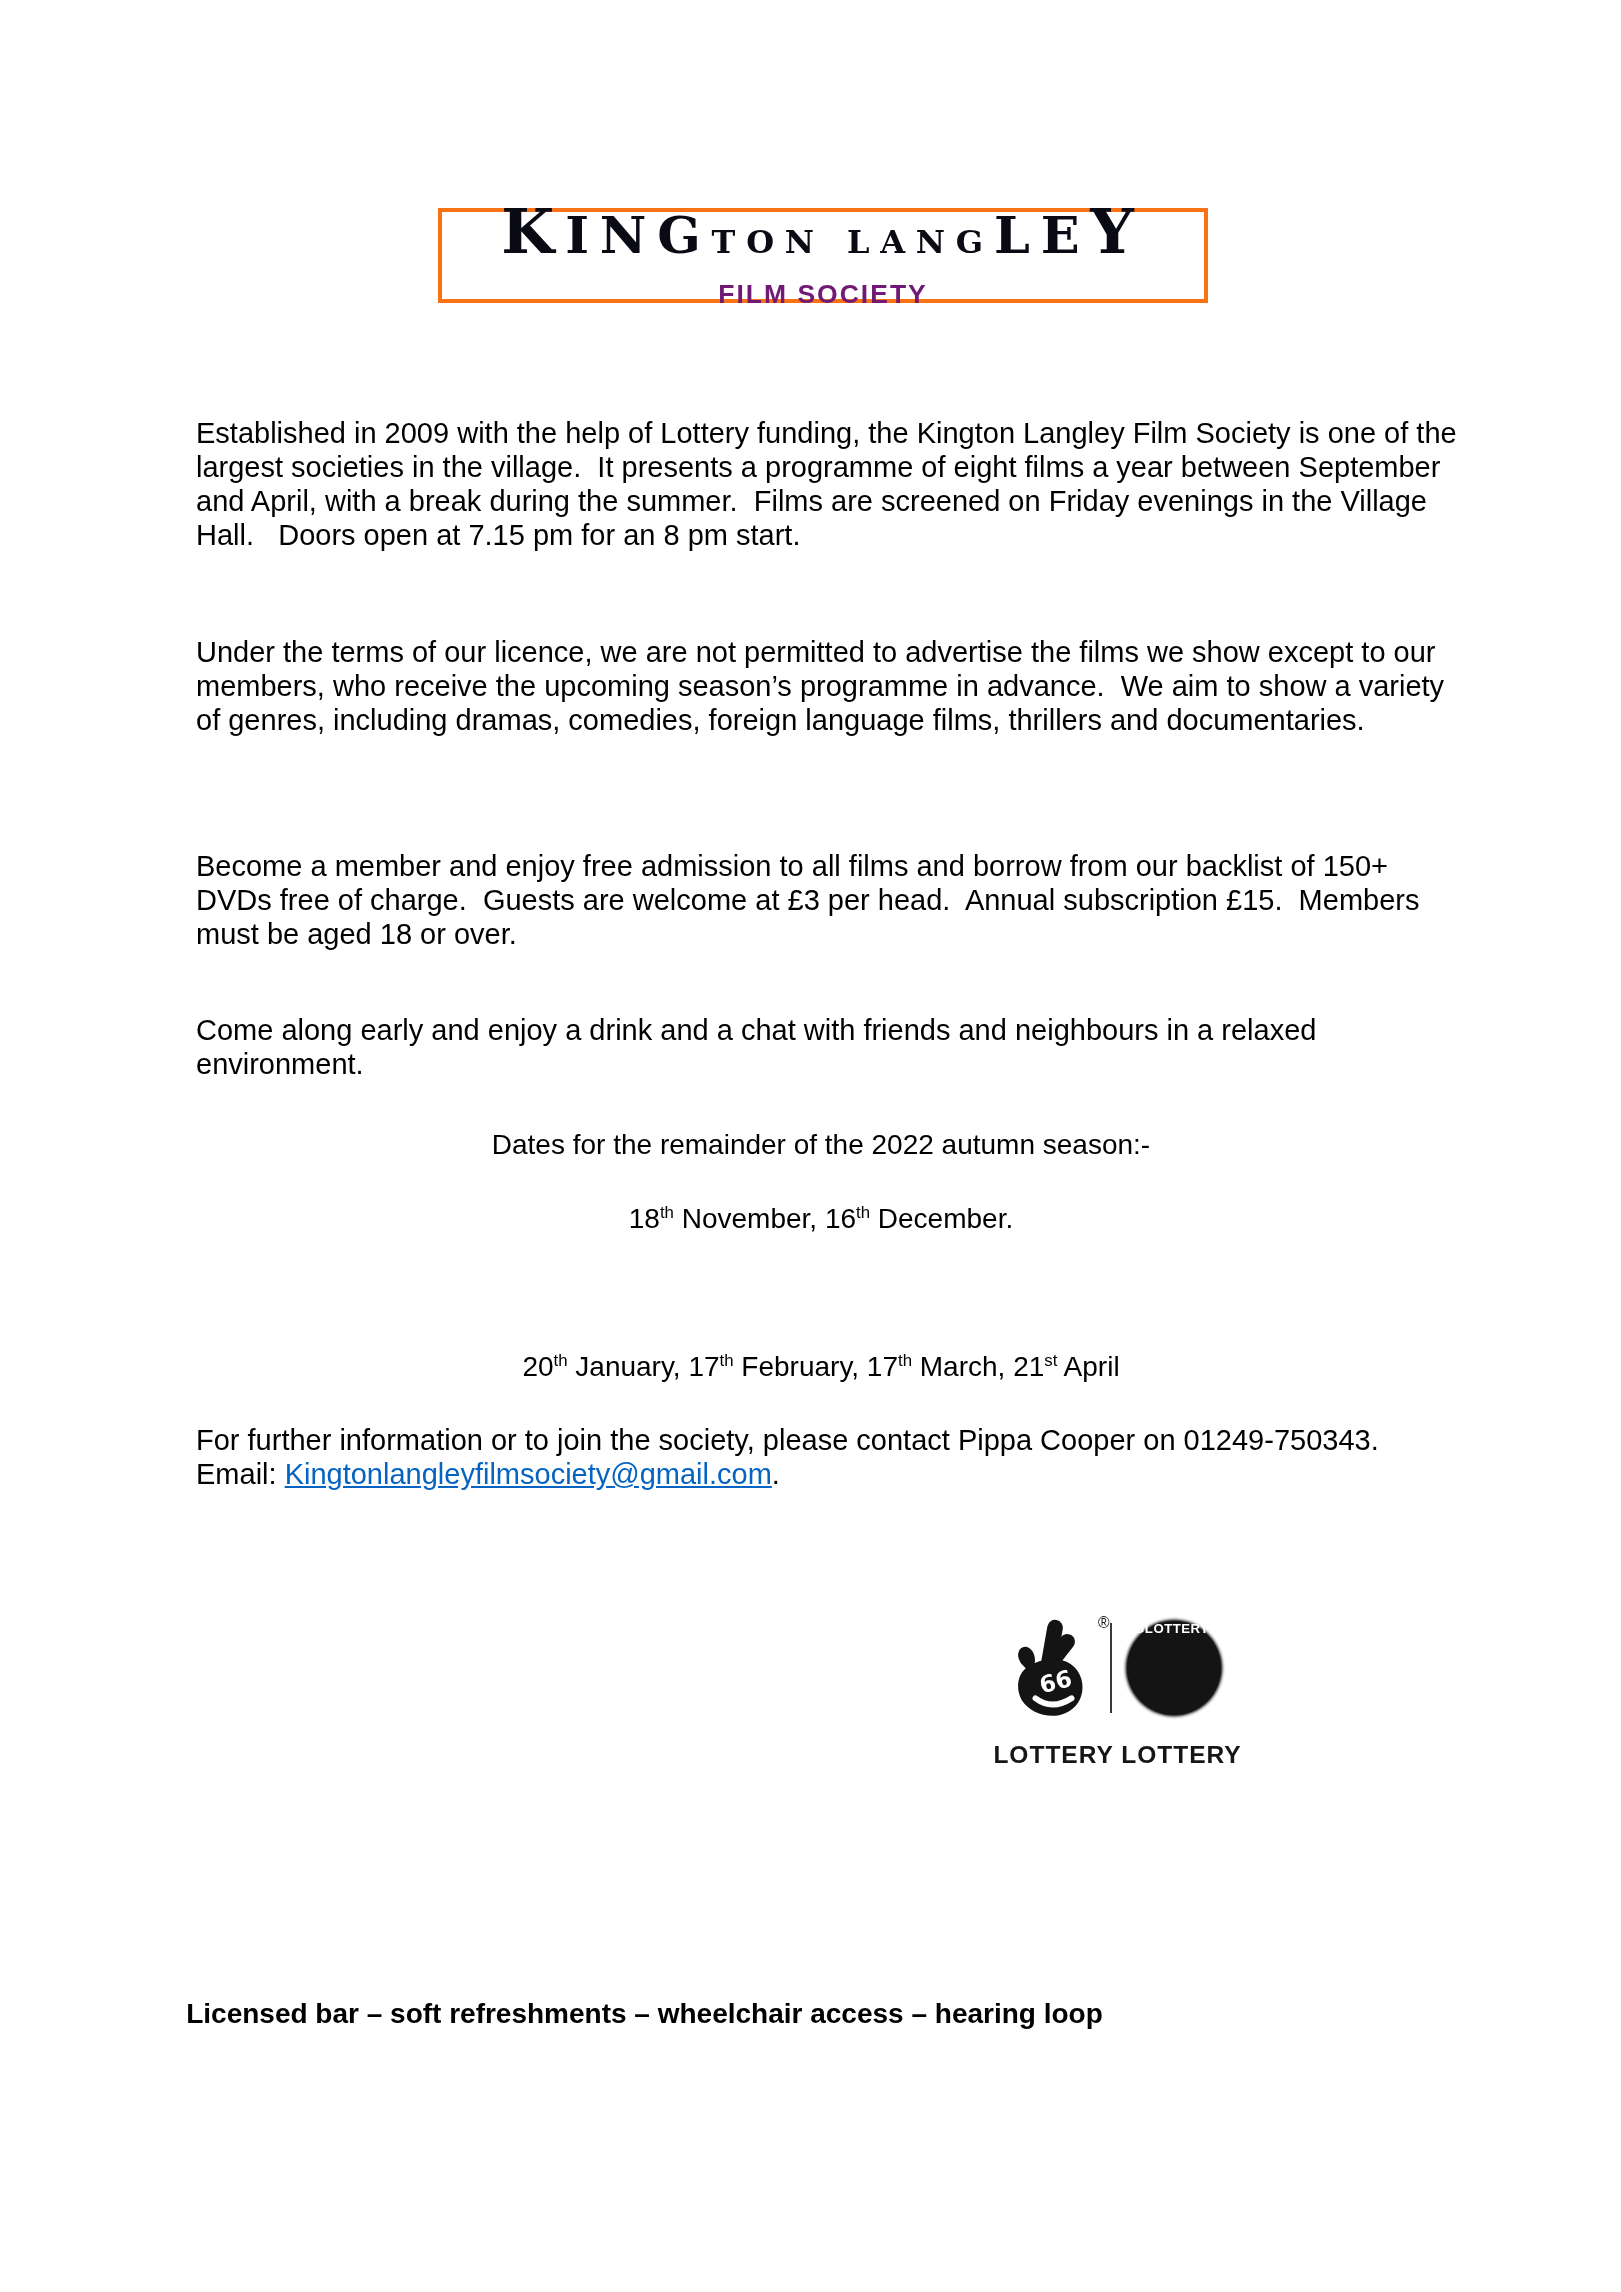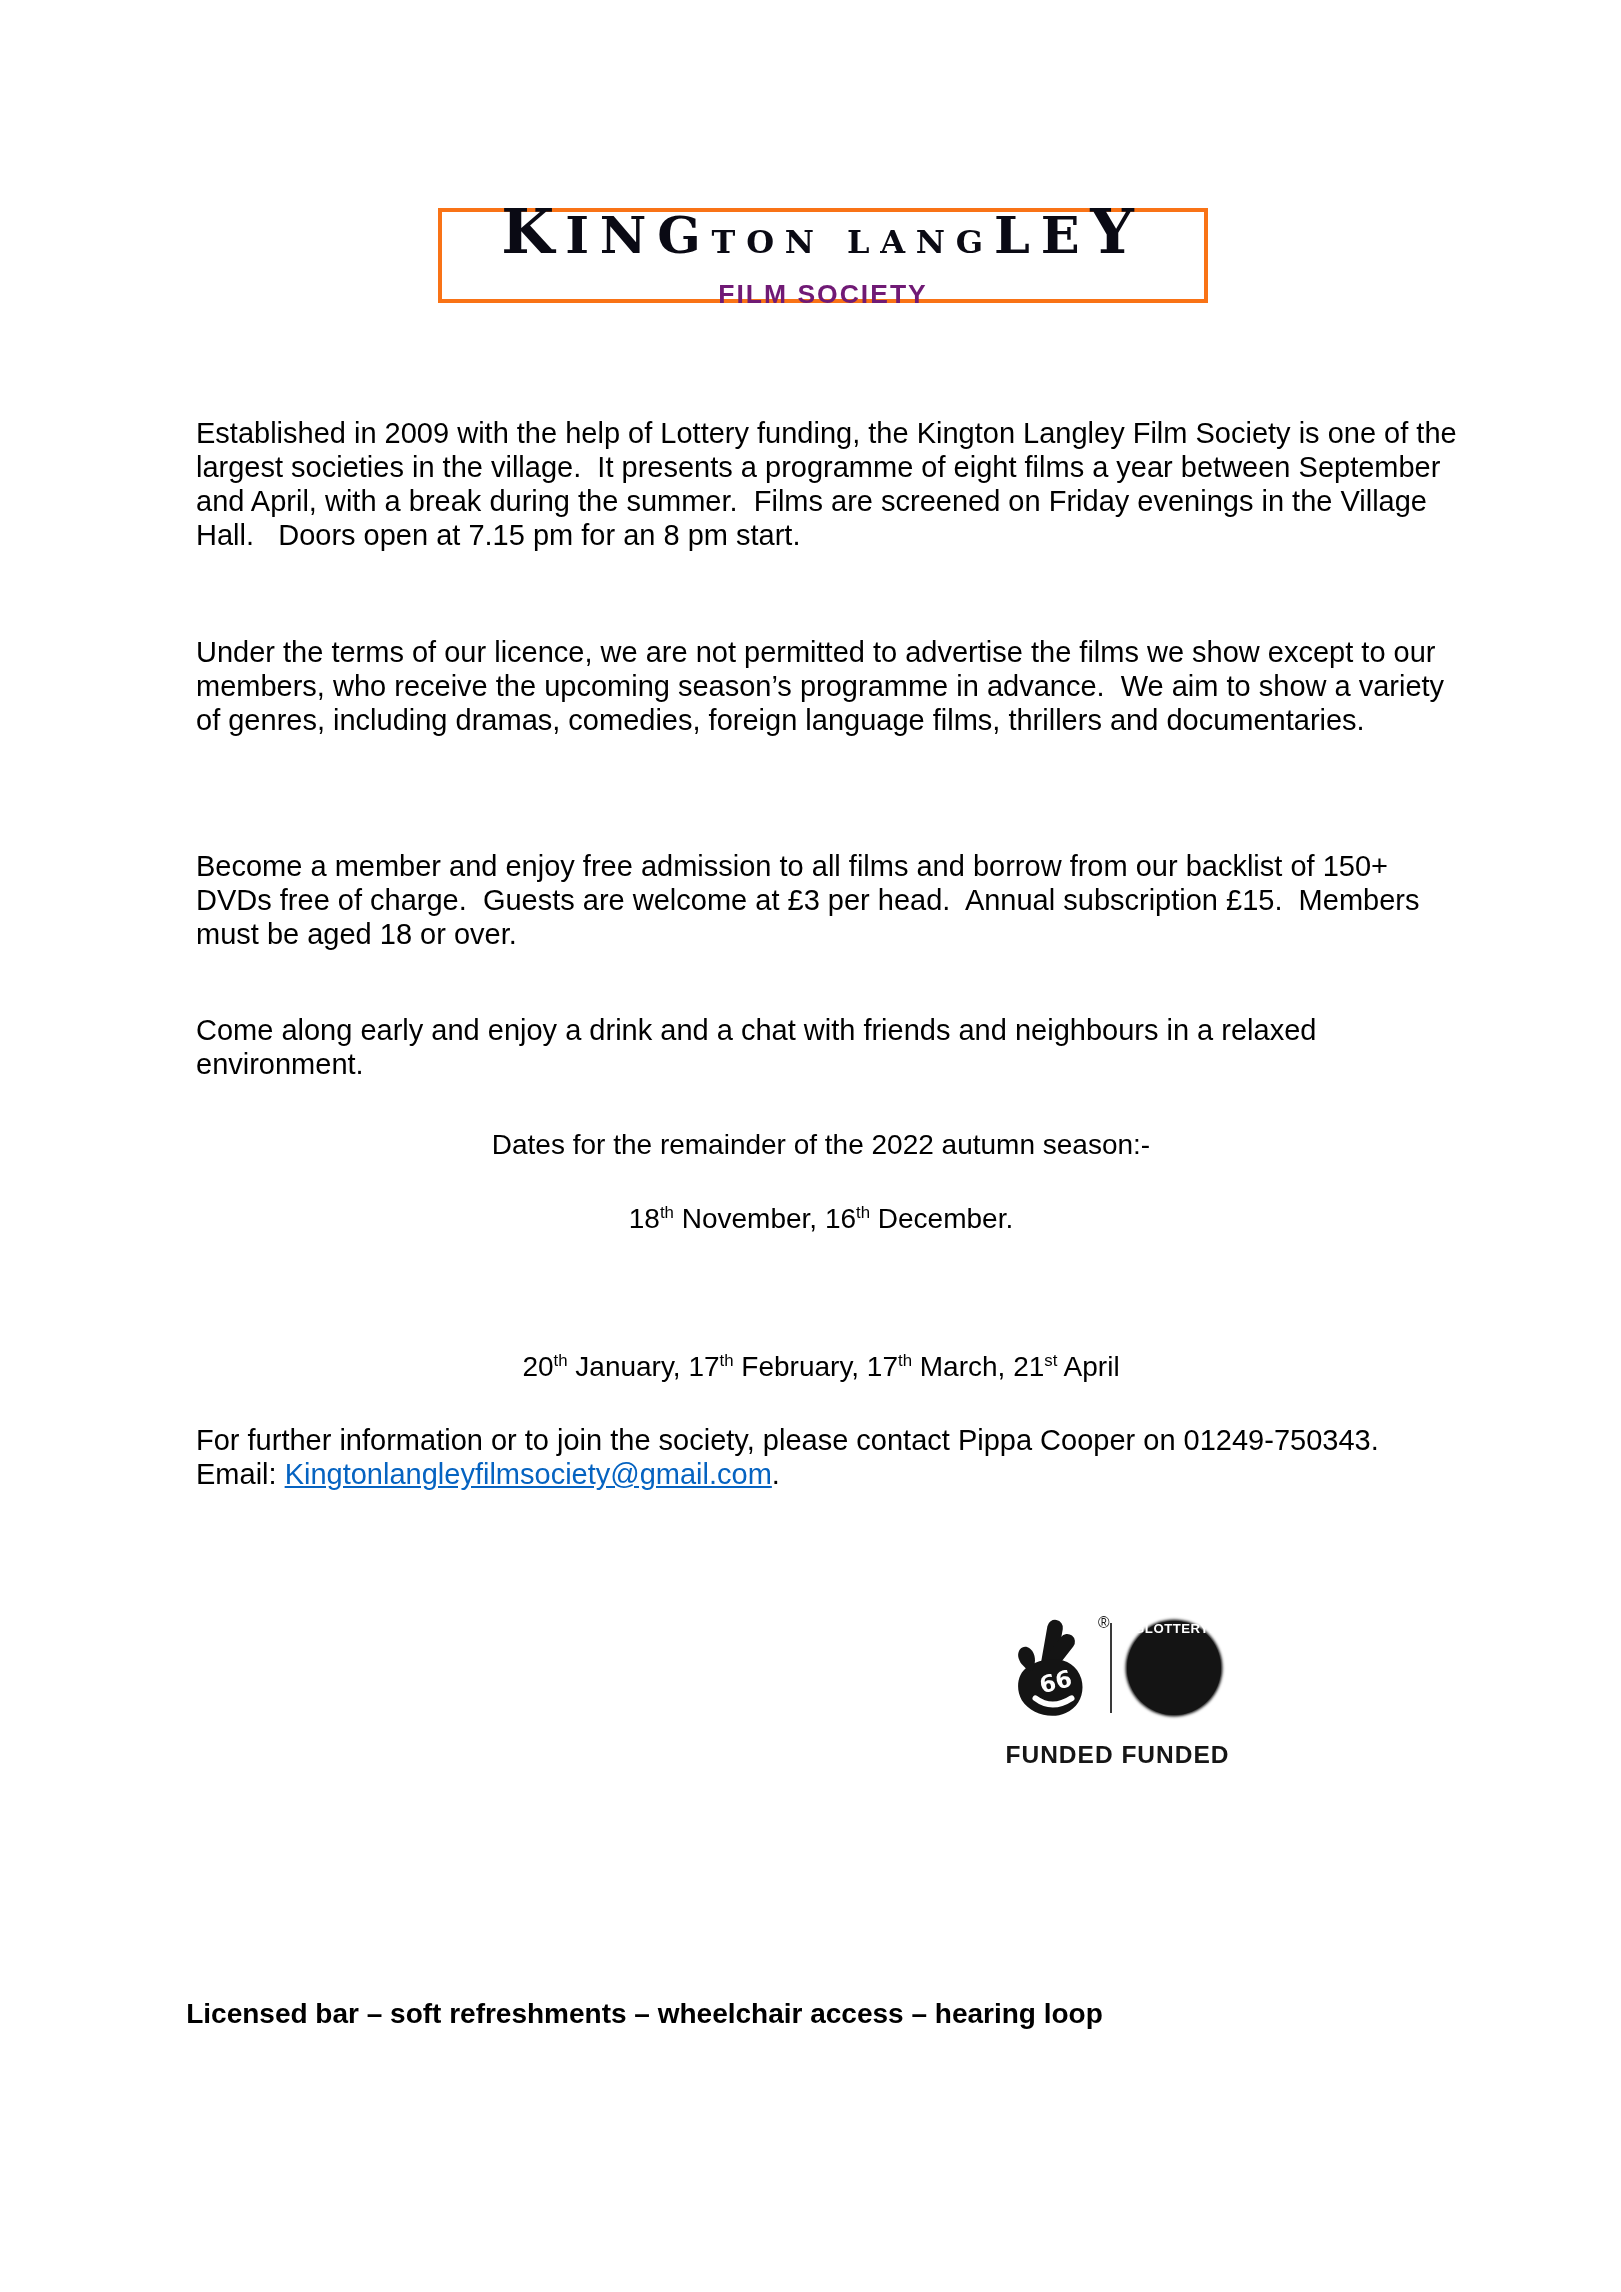--- a/index.html
+++ b/index.html
@@ -179,19 +179,19 @@
         </svg>
         <span class="reg-mark">®</span>
       </div>
       <div class="lottery-divider"></div>
       <div class="fund-circle">
         <div>BIG</div>
         <div>LOTTERY</div>
         <div>FUND</div>
       </div>
     </div>
-    <div class="lottery-caption">FUNDED FUNDED</div>
+    <div class="lottery-caption">LOTTERY LOTTERY</div>
   </div>
 
   <p class="amenities">Licensed bar – soft refreshments – wheelchair access – hearing loop</p>
 
 </div>
 
 
 </body></html>

